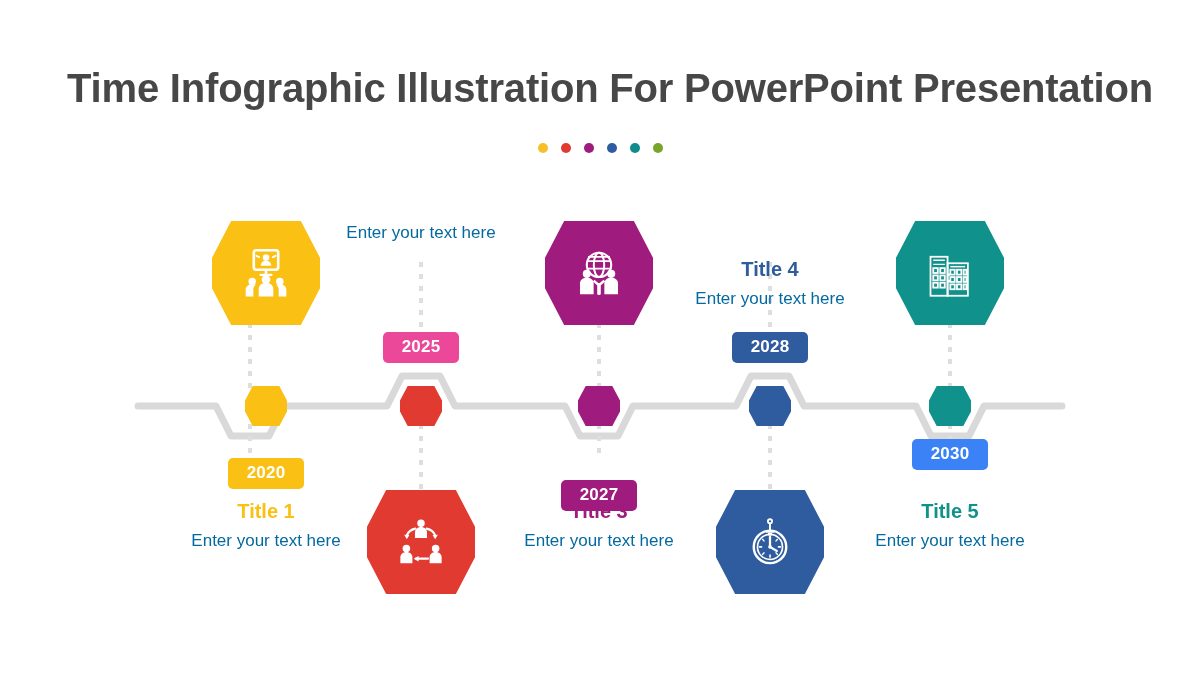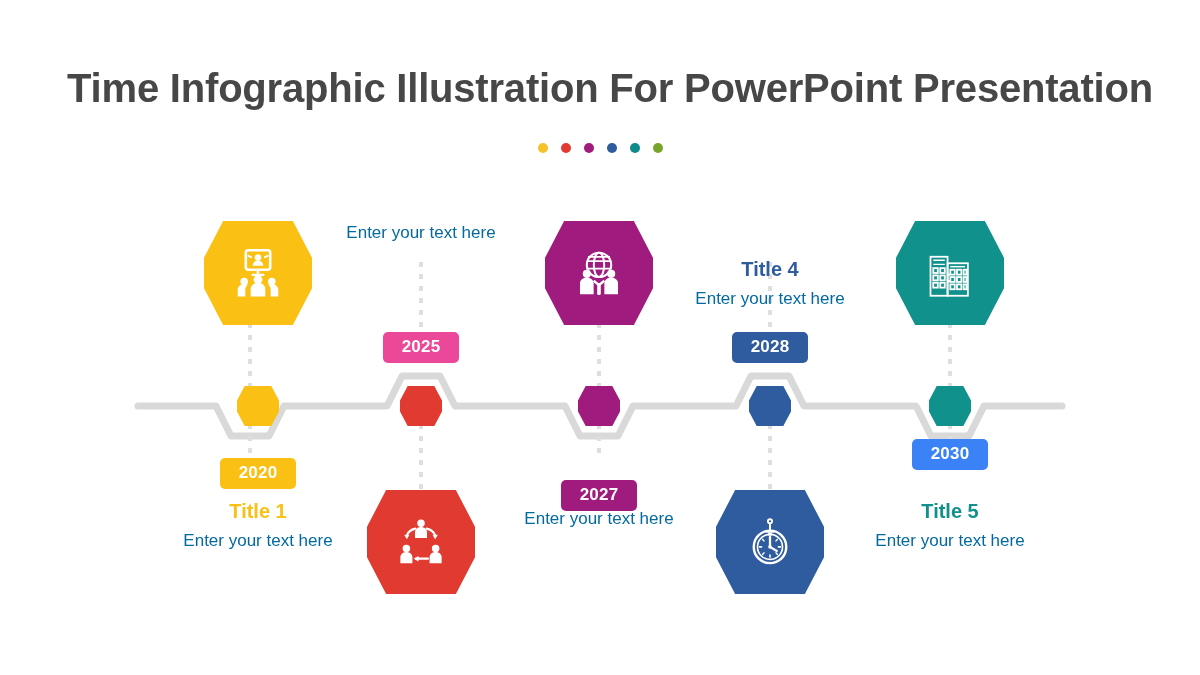--- a/index.html
+++ b/index.html
@@ -170,21 +170,21 @@
       <line x1="421" x2="421" y1="424" y2="497" stroke="#DEDEDE" stroke-width="4" stroke-dasharray="5 7"></line>
       <line x1="599" x2="599" y1="323" y2="389" stroke="#DEDEDE" stroke-width="4" stroke-dasharray="5 7"></line>
       <line x1="599" x2="599" y1="424" y2="460" stroke="#DEDEDE" stroke-width="4" stroke-dasharray="5 7"></line>
       <line x1="770" x2="770" y1="262" y2="334" stroke="#DEDEDE" stroke-width="4" stroke-dasharray="5 7"></line>
       <line x1="770" x2="770" y1="424" y2="497" stroke="#DEDEDE" stroke-width="4" stroke-dasharray="5 7"></line>
       <line x1="950" x2="950" y1="323" y2="389" stroke="#DEDEDE" stroke-width="4" stroke-dasharray="5 7"></line>
       <line x1="950" x2="950" y1="424" y2="460" stroke="#DEDEDE" stroke-width="4" stroke-dasharray="5 7"></line>
     </svg>
 
   <div id="steps-layer">
-      <div class="col" style="left: 128px;">
+      <div class="col" style="left: 136px;">
         <div class="hex-big" style="top: 221px;">
           <svg class="shape" viewBox="0 0 108 104" xmlns="http://www.w3.org/2000/svg">
        <path d="M 27 0 L 81 0 L 108 52 L 81 104 L 27 104 L 0 52 Z" fill="#FAC013" stroke="#FAC013" stroke-width="14" stroke-linejoin="round"></path>
      </svg>
      <span class="glyph">
             <svg viewBox="0 0 64 64" fill="#fff">
         <rect x="17" y="4" width="30" height="24" rx="3" fill="none" stroke="#fff" stroke-width="3.2"></rect>
         <circle cx="32" cy="13" r="4"></circle>
         <path d="M25.5 23c0-3.6 2.9-6.5 6.5-6.5s6.5 2.9 6.5 6.5z"></path>
         <path d="M23.5 12.5l-3.2-1.6M40.5 12.5l3.2-1.6" stroke="#fff" stroke-width="2.4" stroke-linecap="round"></path>
@@ -261,20 +261,21 @@
       </svg>
           </span>
         </div>
         <div class="hex-small" style="top: 386px;">
           <svg viewBox="0 0 42 40" xmlns="http://www.w3.org/2000/svg">
        <path d="M 10.5 0 L 31.5 0 L 42 20 L 31.5 40 L 10.5 40 L 0 20 Z" fill="#A01B7E" stroke="#A01B7E" stroke-width="5" stroke-linejoin="round"></path>
      </svg>
         </div>
         <div class="year-badge" style="background: rgb(160, 27, 126); top: 480px;">2027</div>
         <div class="txt" style="top: 500px;">
+          <div class="t-title" style="color: rgb(160, 27, 126);">Title 3</div>
           <div class="t-sub">Enter your text here</div>
         </div>
       </div>
       <div class="col" style="left: 640px;">
         <div class="hex-big" style="top: 490px;">
           <svg class="shape" viewBox="0 0 108 104" xmlns="http://www.w3.org/2000/svg">
        <path d="M 27 0 L 81 0 L 108 52 L 81 104 L 27 104 L 0 52 Z" fill="#2F5C9E" stroke="#2F5C9E" stroke-width="14" stroke-linejoin="round"></path>
      </svg>
      <span class="glyph">
             <svg viewBox="0 0 64 64" fill="none" stroke="#fff">

